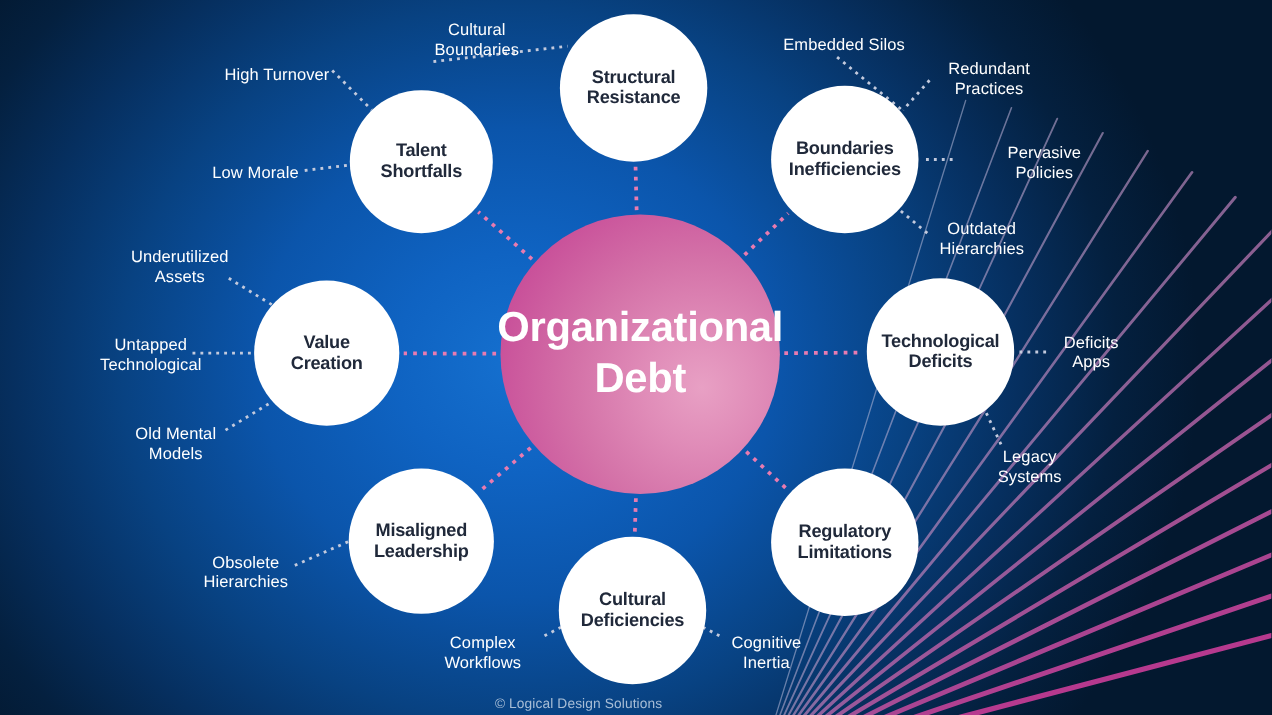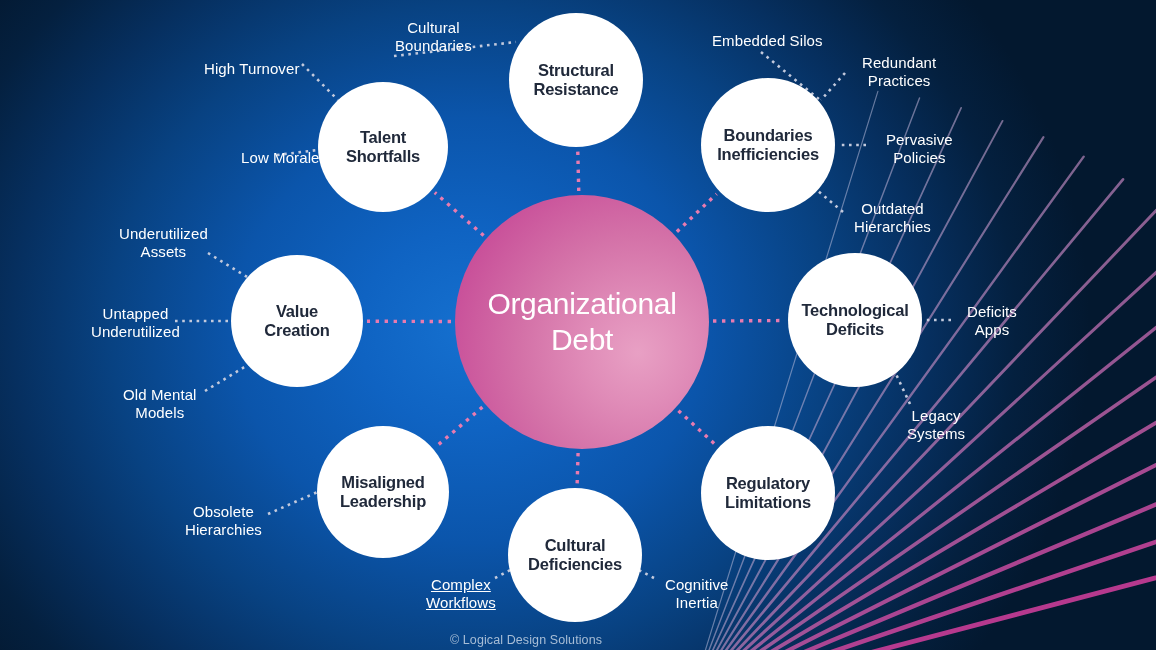--- a/index.html
+++ b/index.html
@@ -58,22 +58,22 @@
     position: absolute;
     border-radius: 50%;
     display: flex;
     align-items: center;
     justify-content: center;
     text-align: center;
     background: radial-gradient(circle at 72% 62%, #e8a0c4 0%, #e08cb8 22%, #d472a8 48%, #c9519a 78%, #c3458f 100%);
   }
   .hub .hub-label {
     color: #ffffff;
-    font-weight: normal;
-    font-size: 30px;
+    font-weight: bold;
+    font-size: 38px;
     line-height: 1.2;
     letter-spacing: -0.3px;
   }
 
   .outer-label {
     position: absolute;
     color: #ffffff;
     font-size: 15px;
     line-height: 1.22;
     text-align: center;
@@ -167,31 +167,31 @@
       </div>
       <div class="outer-label" style="left: 395px; top: 19px; visibility: visible;">Cultural
 Boundaries</div>
       <div class="node" style="left: 318px; top: 82px; width: 130px; height: 130px;">
         <div class="node-label">
           <div>Talent</div>
           <div>Shortfalls</div>
         </div>
       </div>
       <div class="outer-label" style="left: 204px; top: 60px; visibility: visible;">High Turnover</div>
-      <div class="outer-label" style="left: 193px; top: 149px; visibility: visible; margin-left: 48px;">Low Morale</div>
+      <div class="outer-label" style="left: 193px; top: 149px; visibility: visible;">Low Morale</div>
       <div class="node" style="left: 701px; top: 78px; width: 134px; height: 134px;">
         <div class="node-label">
           <div>Boundaries</div>
           <div>Inefficiencies</div>
         </div>
       </div>
       <div class="outer-label" style="left: 712px; top: 32px; visibility: visible;">Embedded Silos</div>
       <div class="outer-label" style="left: 862px; top: 54px; visibility: visible;">Redundant
 Practices</div>
-      <div class="outer-label" style="left: 886px; top: 131px; visibility: visible;">Pervasive
+      <div class="outer-label" style="left: 916px; top: 131px; visibility: visible;">Pervasive
 Policies</div>
       <div class="outer-label" style="left: 854px; top: 200px; visibility: visible;">Outdated
 Hierarchies</div>
       <div class="node" style="left: 788px; top: 253px; width: 134px; height: 134px;">
         <div class="node-label">
           <div>Technological</div>
           <div>Deficits</div>
         </div>
       </div>
       <div class="outer-label" style="left: 967px; top: 303px; visibility: visible;">Deficits
@@ -203,40 +203,40 @@
           <div>Regulatory</div>
           <div>Limitations</div>
         </div>
       </div>
       <div class="node" style="left: 508px; top: 488px; width: 134px; height: 134px;">
         <div class="node-label">
           <div>Cultural</div>
           <div>Deficiencies</div>
         </div>
       </div>
-      <div class="outer-label" style="left: 426px; top: 576px; visibility: visible; text-decoration: underline;">Complex
+      <div class="outer-label" style="left: 404px; top: 576px; visibility: visible;">Complex
 Workflows</div>
       <div class="outer-label" style="left: 665px; top: 576px; visibility: visible;">Cognitive
 Inertia</div>
       <div class="node" style="left: 317px; top: 426px; width: 132px; height: 132px;">
         <div class="node-label">
           <div>Misaligned</div>
           <div>Leadership</div>
         </div>
       </div>
       <div class="outer-label" style="left: 185px; top: 503px; visibility: visible;">Obsolete
 Hierarchies</div>
       <div class="node" style="left: 231px; top: 255px; width: 132px; height: 132px;">
         <div class="node-label">
           <div>Value</div>
           <div>Creation</div>
         </div>
       </div>
       <div class="outer-label" style="left: 119px; top: 225px; visibility: visible;">Underutilized
 Assets</div>
       <div class="outer-label" style="left: 91px; top: 305px; visibility: visible;">Untapped
-Underutilized</div>
+Technological</div>
       <div class="outer-label" style="left: 123px; top: 386px; visibility: visible;">Old Mental
 Models</div>
     </div>
 
   <div class="copyright" id="copyright" style="top:633px;">© Logical Design Solutions</div>
 </div>
 
 </body></html>

